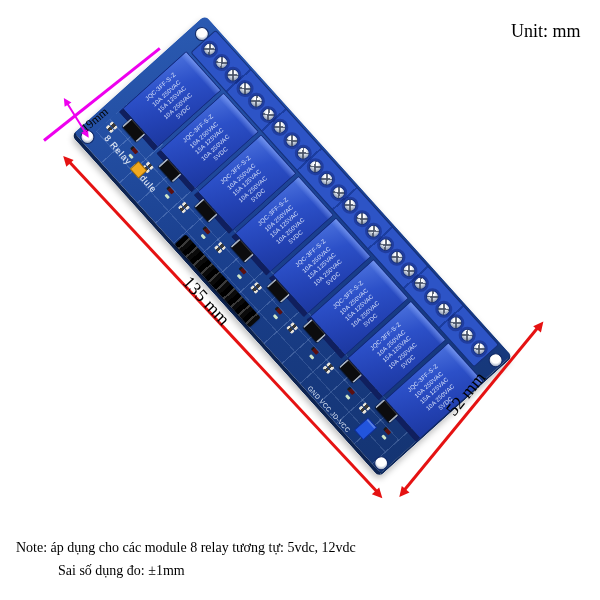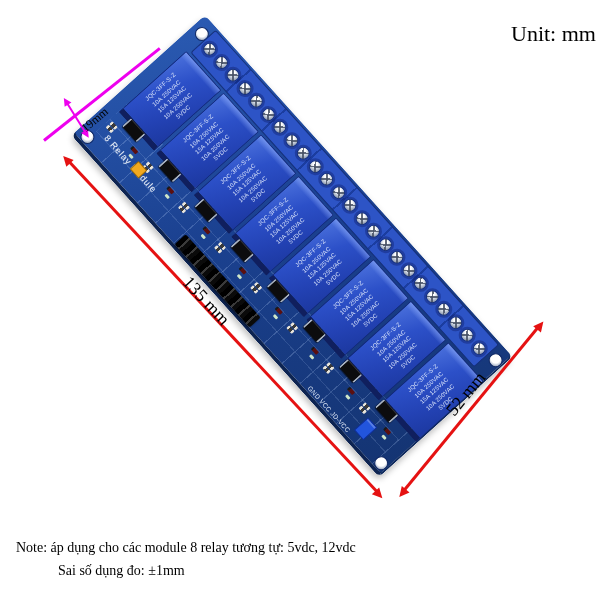--- a/index.html
+++ b/index.html
@@ -1,20 +1,20 @@
 <!DOCTYPE html>
 <html style="--red: #e51212; --magenta: #ee00ee; --terminal: #2d54c6; --relay: #2342b4; --yellow: #f2a91f;"><head>
 <meta charset="utf-8">
 <style>
   html,body{margin:0;padding:0;background:#fff;}
   .stage{position:relative;width:600px;height:600px;background:#ffffff;overflow:hidden;
          font-family:"Liberation Serif",serif;color:#000;}
 
   
-  .unit-label{position:absolute;left:511px;top:21px;font-size:22px;white-space:nowrap;}
+  .unit-label{position:absolute;left:511px;top:21px;font-size:18px;white-space:nowrap;}
   .note{position:absolute;left:16px;top:536px;font-size:14px;line-height:23px;white-space:nowrap;}
   .note .l2{margin-left:42px;}
 
   
   .dim-arrow{position:absolute;height:3px;background:var(--red);transform-origin:0 50%;}
   .dim-arrow::before{content:'';position:absolute;left:-8px;top:50%;transform:translateY(-50%);
     border-style:solid;border-width:5px 10px 5px 0;border-color:transparent var(--red) transparent transparent;}
   .dim-arrow::after{content:'';position:absolute;right:-8px;top:50%;transform:translateY(-50%);
     border-style:solid;border-width:5px 0 5px 10px;border-color:transparent transparent transparent var(--red);}
   .dim-arrow.magenta{background:var(--magenta);height:2px;}

